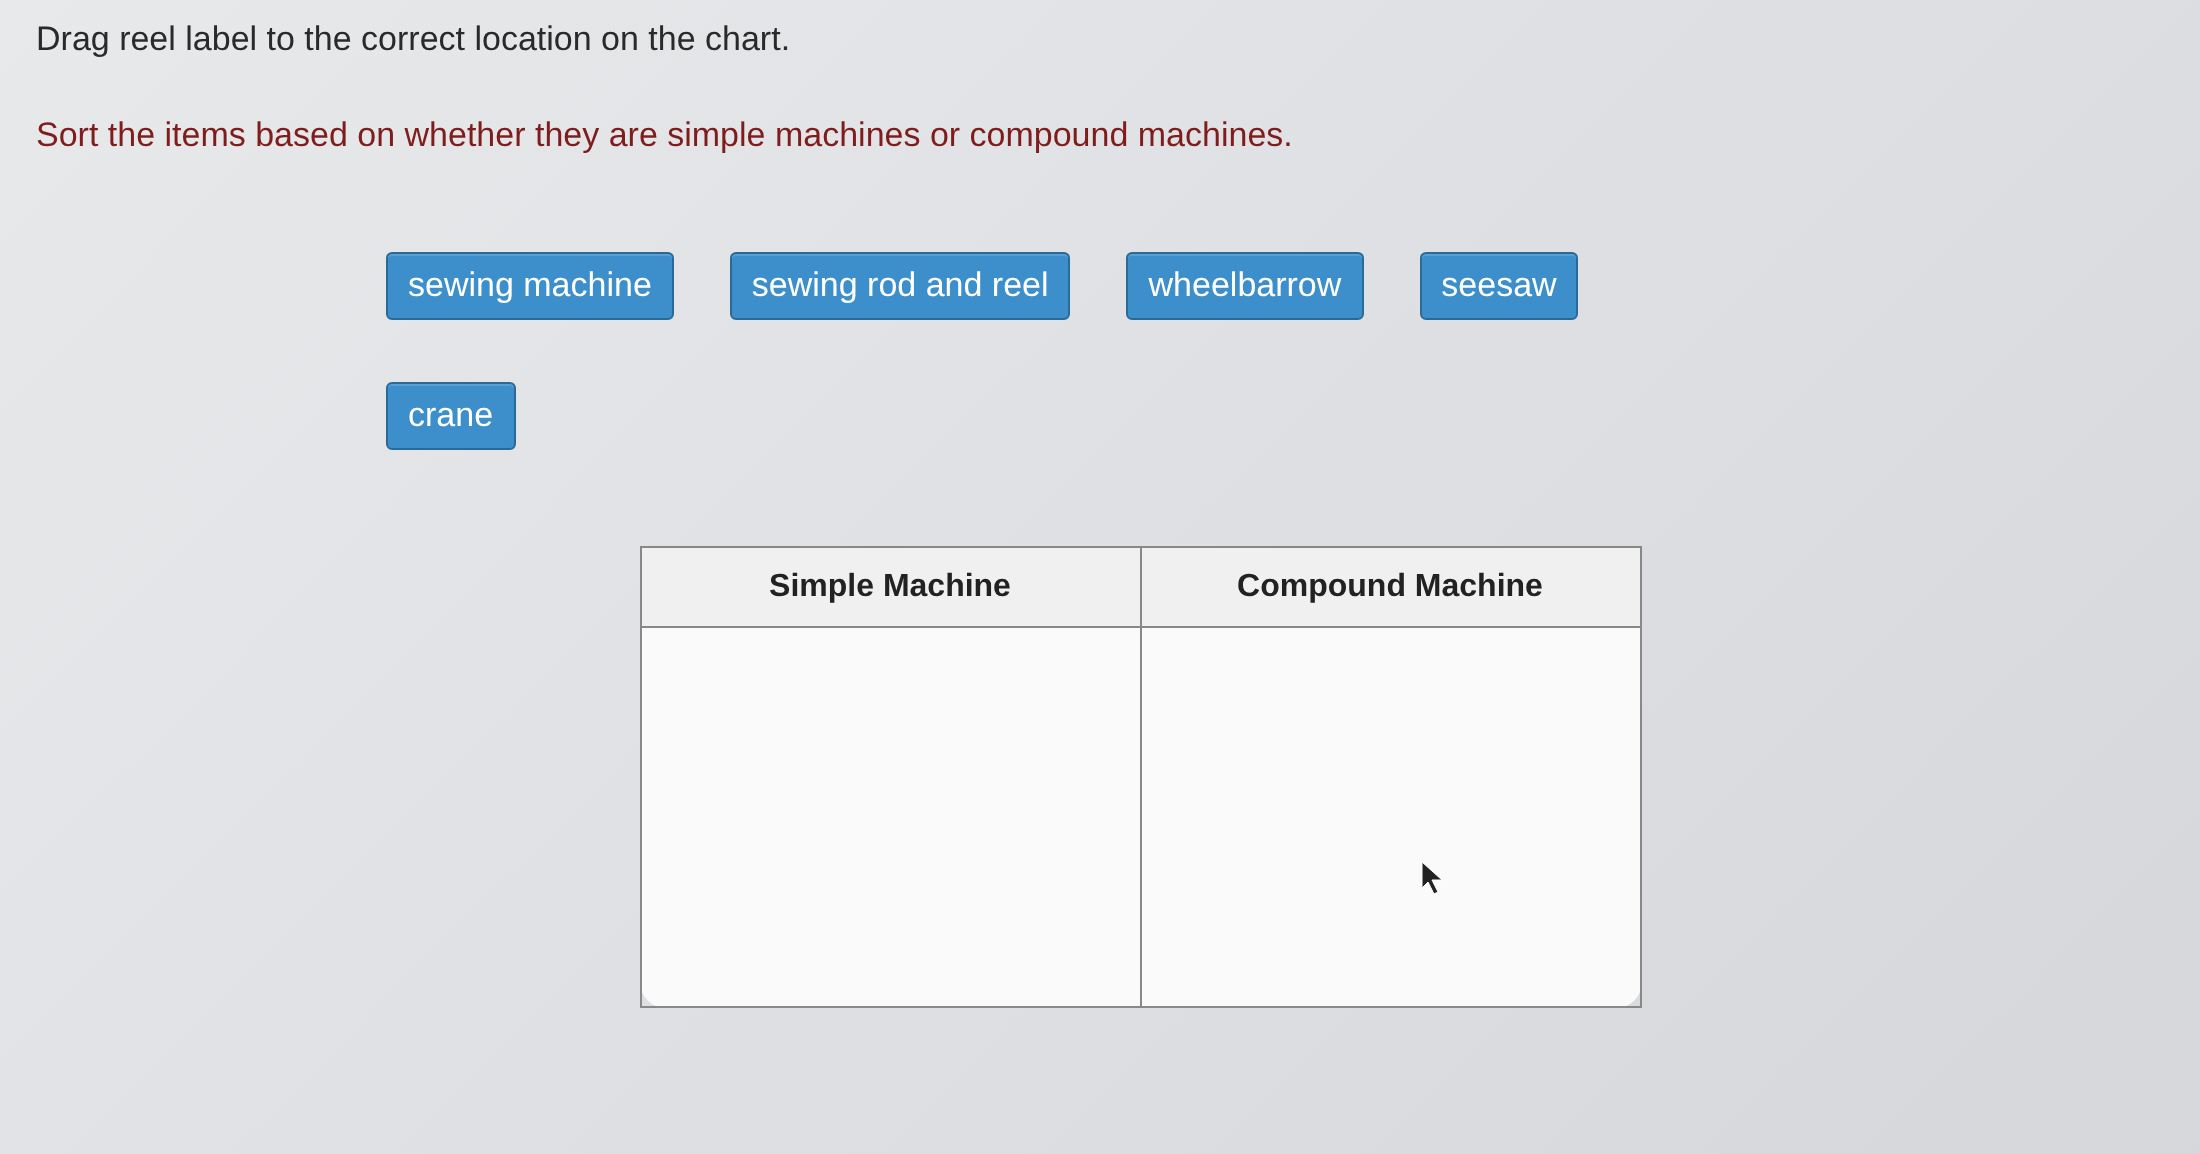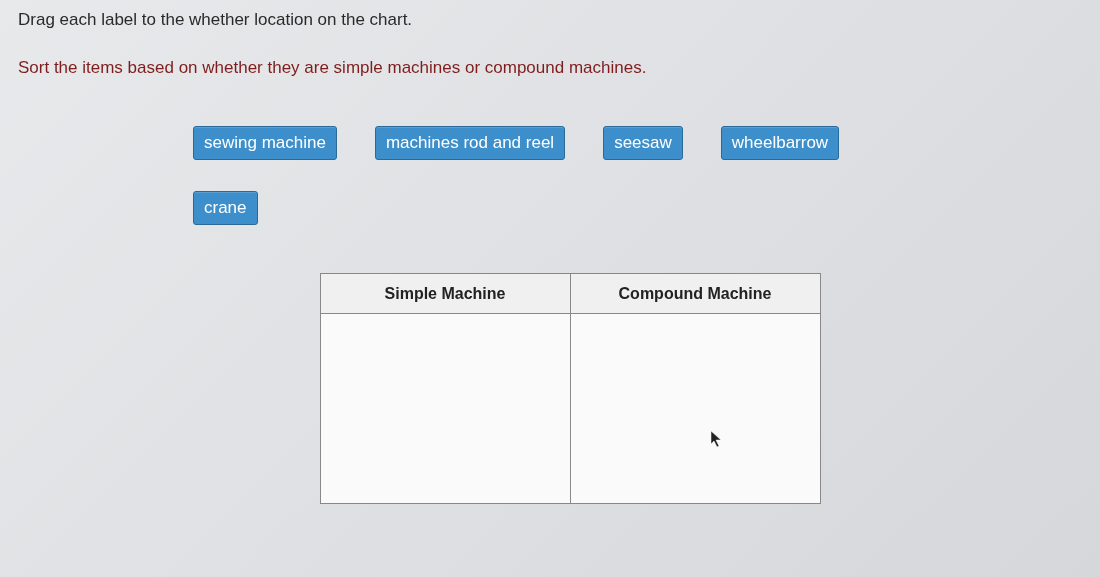--- a/index.html
+++ b/index.html
@@ -23,21 +23,21 @@
     .instruction-2 {
       font-size: 17px;
       color: #7f1d1d;
       margin-bottom: 48px;
     }
     .labels-container {
       padding-left: 175px;
     }
     .labels-row {
       display: flex;
-      gap: 38px;
+      gap: 28px;
       margin-bottom: 22px;
       align-items: center;
     }
     .labels-row-2 {
       display: flex;
       margin-bottom: 48px;
       margin-top: 31px;
     }
     .drag-label {
       background: #3d8fcb;
@@ -51,20 +51,21 @@
       box-shadow: inset 0 1px 0 rgba(255,255,255,0.15);
     }
     .chart-container {
       display: flex;
       justify-content: center;
       padding-left: 40px;
     }
     .chart-table {
       border-collapse: collapse;
       background: #fafafa;
+      border-radius: 13px;
     }
     .chart-table th {
       border: 1px solid #888;
       padding: 10px 20px;
       font-size: 16px;
       font-weight: bold;
       color: #222;
       background: #f0f0f1;
       height: 40px;
       width: 250px;
@@ -82,29 +83,29 @@
       left: 710px;
       top: 430px;
       width: 14px;
       height: 18px;
       pointer-events: none;
     }
   </style>
 </head>
 <body>
 
-<div class="instruction-1">Drag each label to the whether location on the chart.</div>
+<div class="instruction-1">Drag reel label to the correct location on the chart.</div>
 <div class="instruction-2">Sort the items based on whether they are simple machines or compound machines.</div>
 
 <div class="labels-container">
   <div class="labels-row">
     <div class="drag-label">sewing machine</div>
-    <div class="drag-label">machines rod and reel</div>
+    <div class="drag-label">sewing rod and reel</div>
+    <div class="drag-label">wheelbarrow</div>
     <div class="drag-label">seesaw</div>
-    <div class="drag-label">wheelbarrow</div>
   </div>
   <div class="labels-row-2">
     <div class="drag-label">crane</div>
   </div>
 </div>
 
 <div class="chart-container">
   <table class="chart-table">
     <thead>
       <tr>

